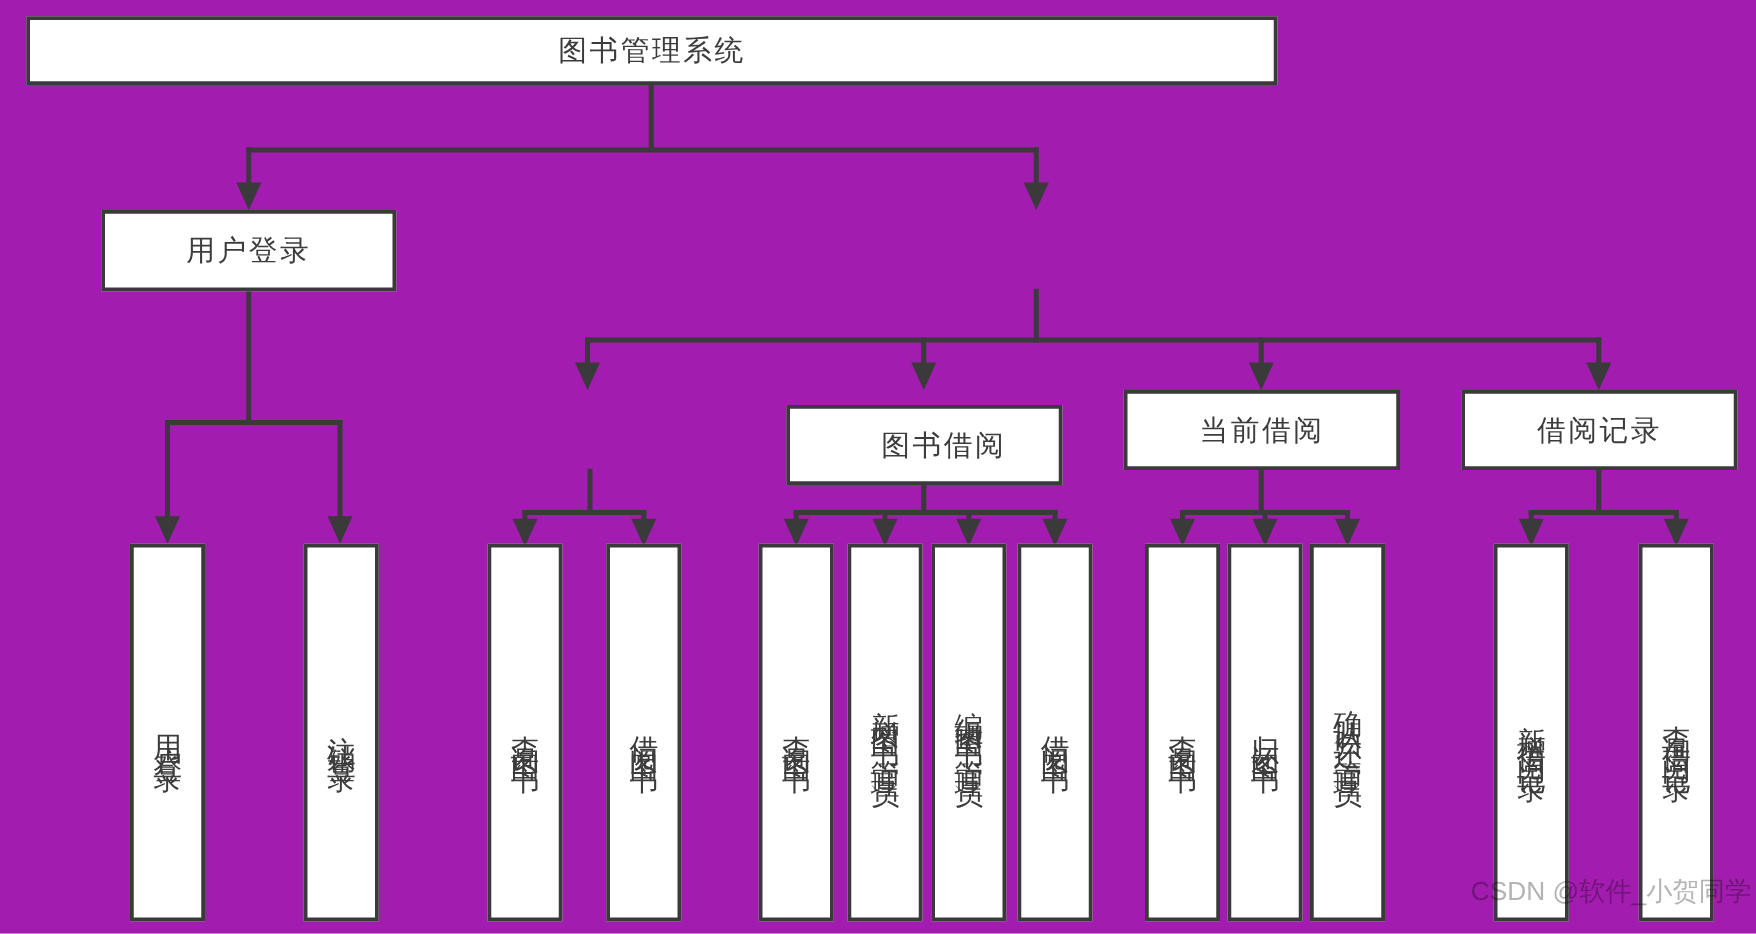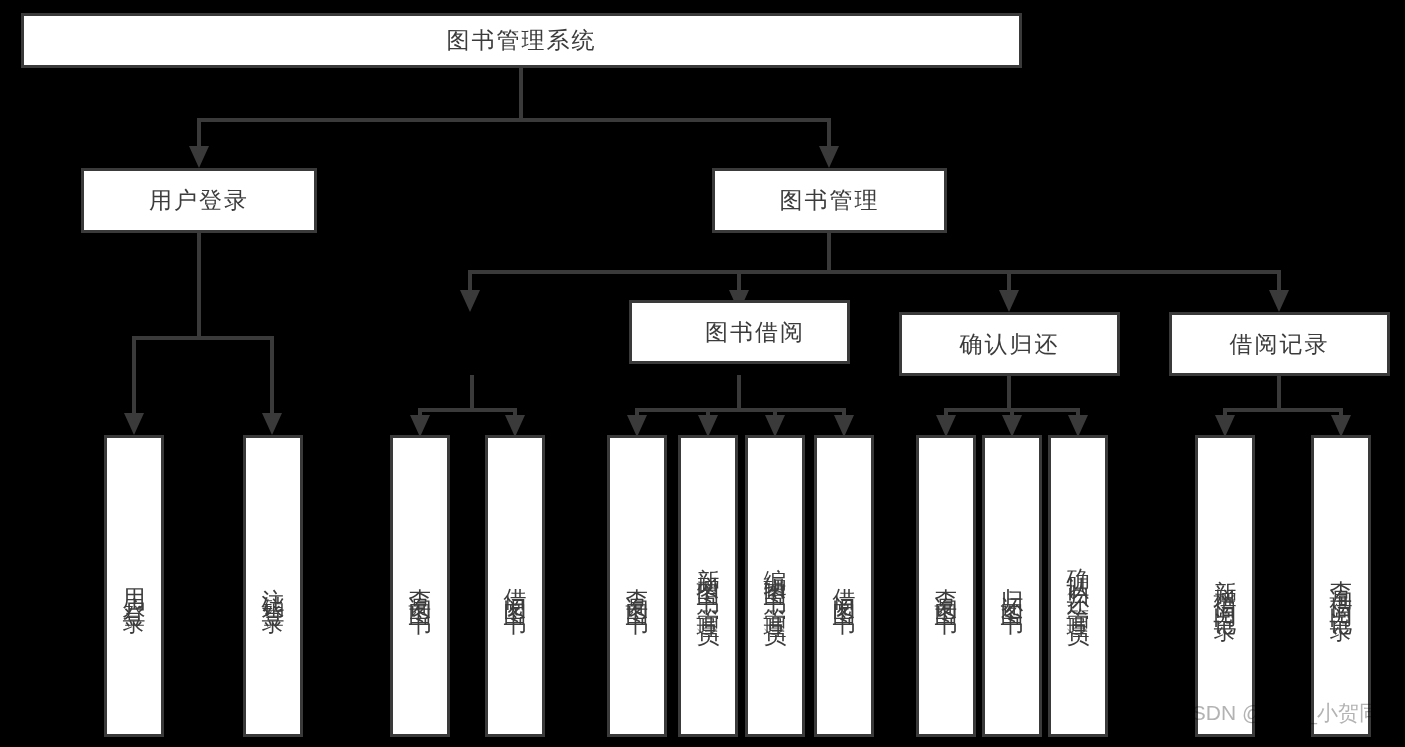--- a/index.html
+++ b/index.html
@@ -1,19 +1,19 @@
 <!DOCTYPE html>
 <html><head>
 <meta charset="utf-8">
 <style>
   html,body{margin:0;padding:0;background:#fff;}
   .canvas{
     position:relative;
     width:1405px;height:747px;
-    background:#000000;
+    background:#a21caf;
     font-family:"Liberation Sans","DejaVu Sans",sans-serif;
     overflow:hidden;
     text-align:center;
   }
   .connectors{position:absolute;left:0;top:0;z-index:0;}
   .box{
     position:absolute;
     box-sizing:border-box;
     background:#ffffff;
     border:3px solid #3a3a3a;
@@ -29,21 +29,21 @@
     font-size:23px;
     letter-spacing:8px;
     line-height:1;
     white-space:nowrap;
   }
   
   .n-root{left:21px;top:13px;width:1001px;height:55px;}
   .n-userlogin{left:81px;top:168px;width:236px;height:65px;}
   .n-bookmgmt{left:712px;top:168px;width:235px;height:65px;}
   .n-rec{left:362px;top:312px;width:221px;height:64px;}
-  .n-bb{left:629px;top:300px;width:221px;height:64px;padding-left:31px;}
+  .n-bb{left:629px;top:324px;width:221px;height:64px;padding-left:31px;}
   .n-cb{left:899px;top:312px;width:221px;height:64px;}
   .n-br{left:1169px;top:312px;width:221px;height:64px;}
   .l-g1a{left:104px;}
   .l-g1b{left:243px;}
   .l-g2a{left:390px;}
   .l-g2b{left:485px;}
   .l-g3a{left:607px;}
   .l-g3b{left:678px;}
   .l-g3c{left:745px;}
   .l-g3d{left:814px;}
@@ -140,29 +140,26 @@
     </g>
   </svg>
 
   <div class="box n-root">
     <span class="hlabel">图书管理系统</span>
   </div>
 
   <div class="box n-userlogin">
     <span class="hlabel">用户登录</span>
   </div>
-  <div class="box n-bookmgmt">
-    <span class="hlabel">图书管理</span>
-  </div>
 
   <div class="box n-bb">
     <span class="hlabel">图书借阅</span>
   </div>
   <div class="box n-cb">
-    <span class="hlabel">确认归还</span>
+    <span class="hlabel">当前借阅</span>
   </div>
   <div class="box n-br">
     <span class="hlabel">借阅记录</span>
   </div>
 
   <div class="box leaf l-g1a">
     <span class="vtext">用户登录</span>
   </div>
   <div class="box leaf l-g1b">
     <span class="vtext">注销登录</span>

